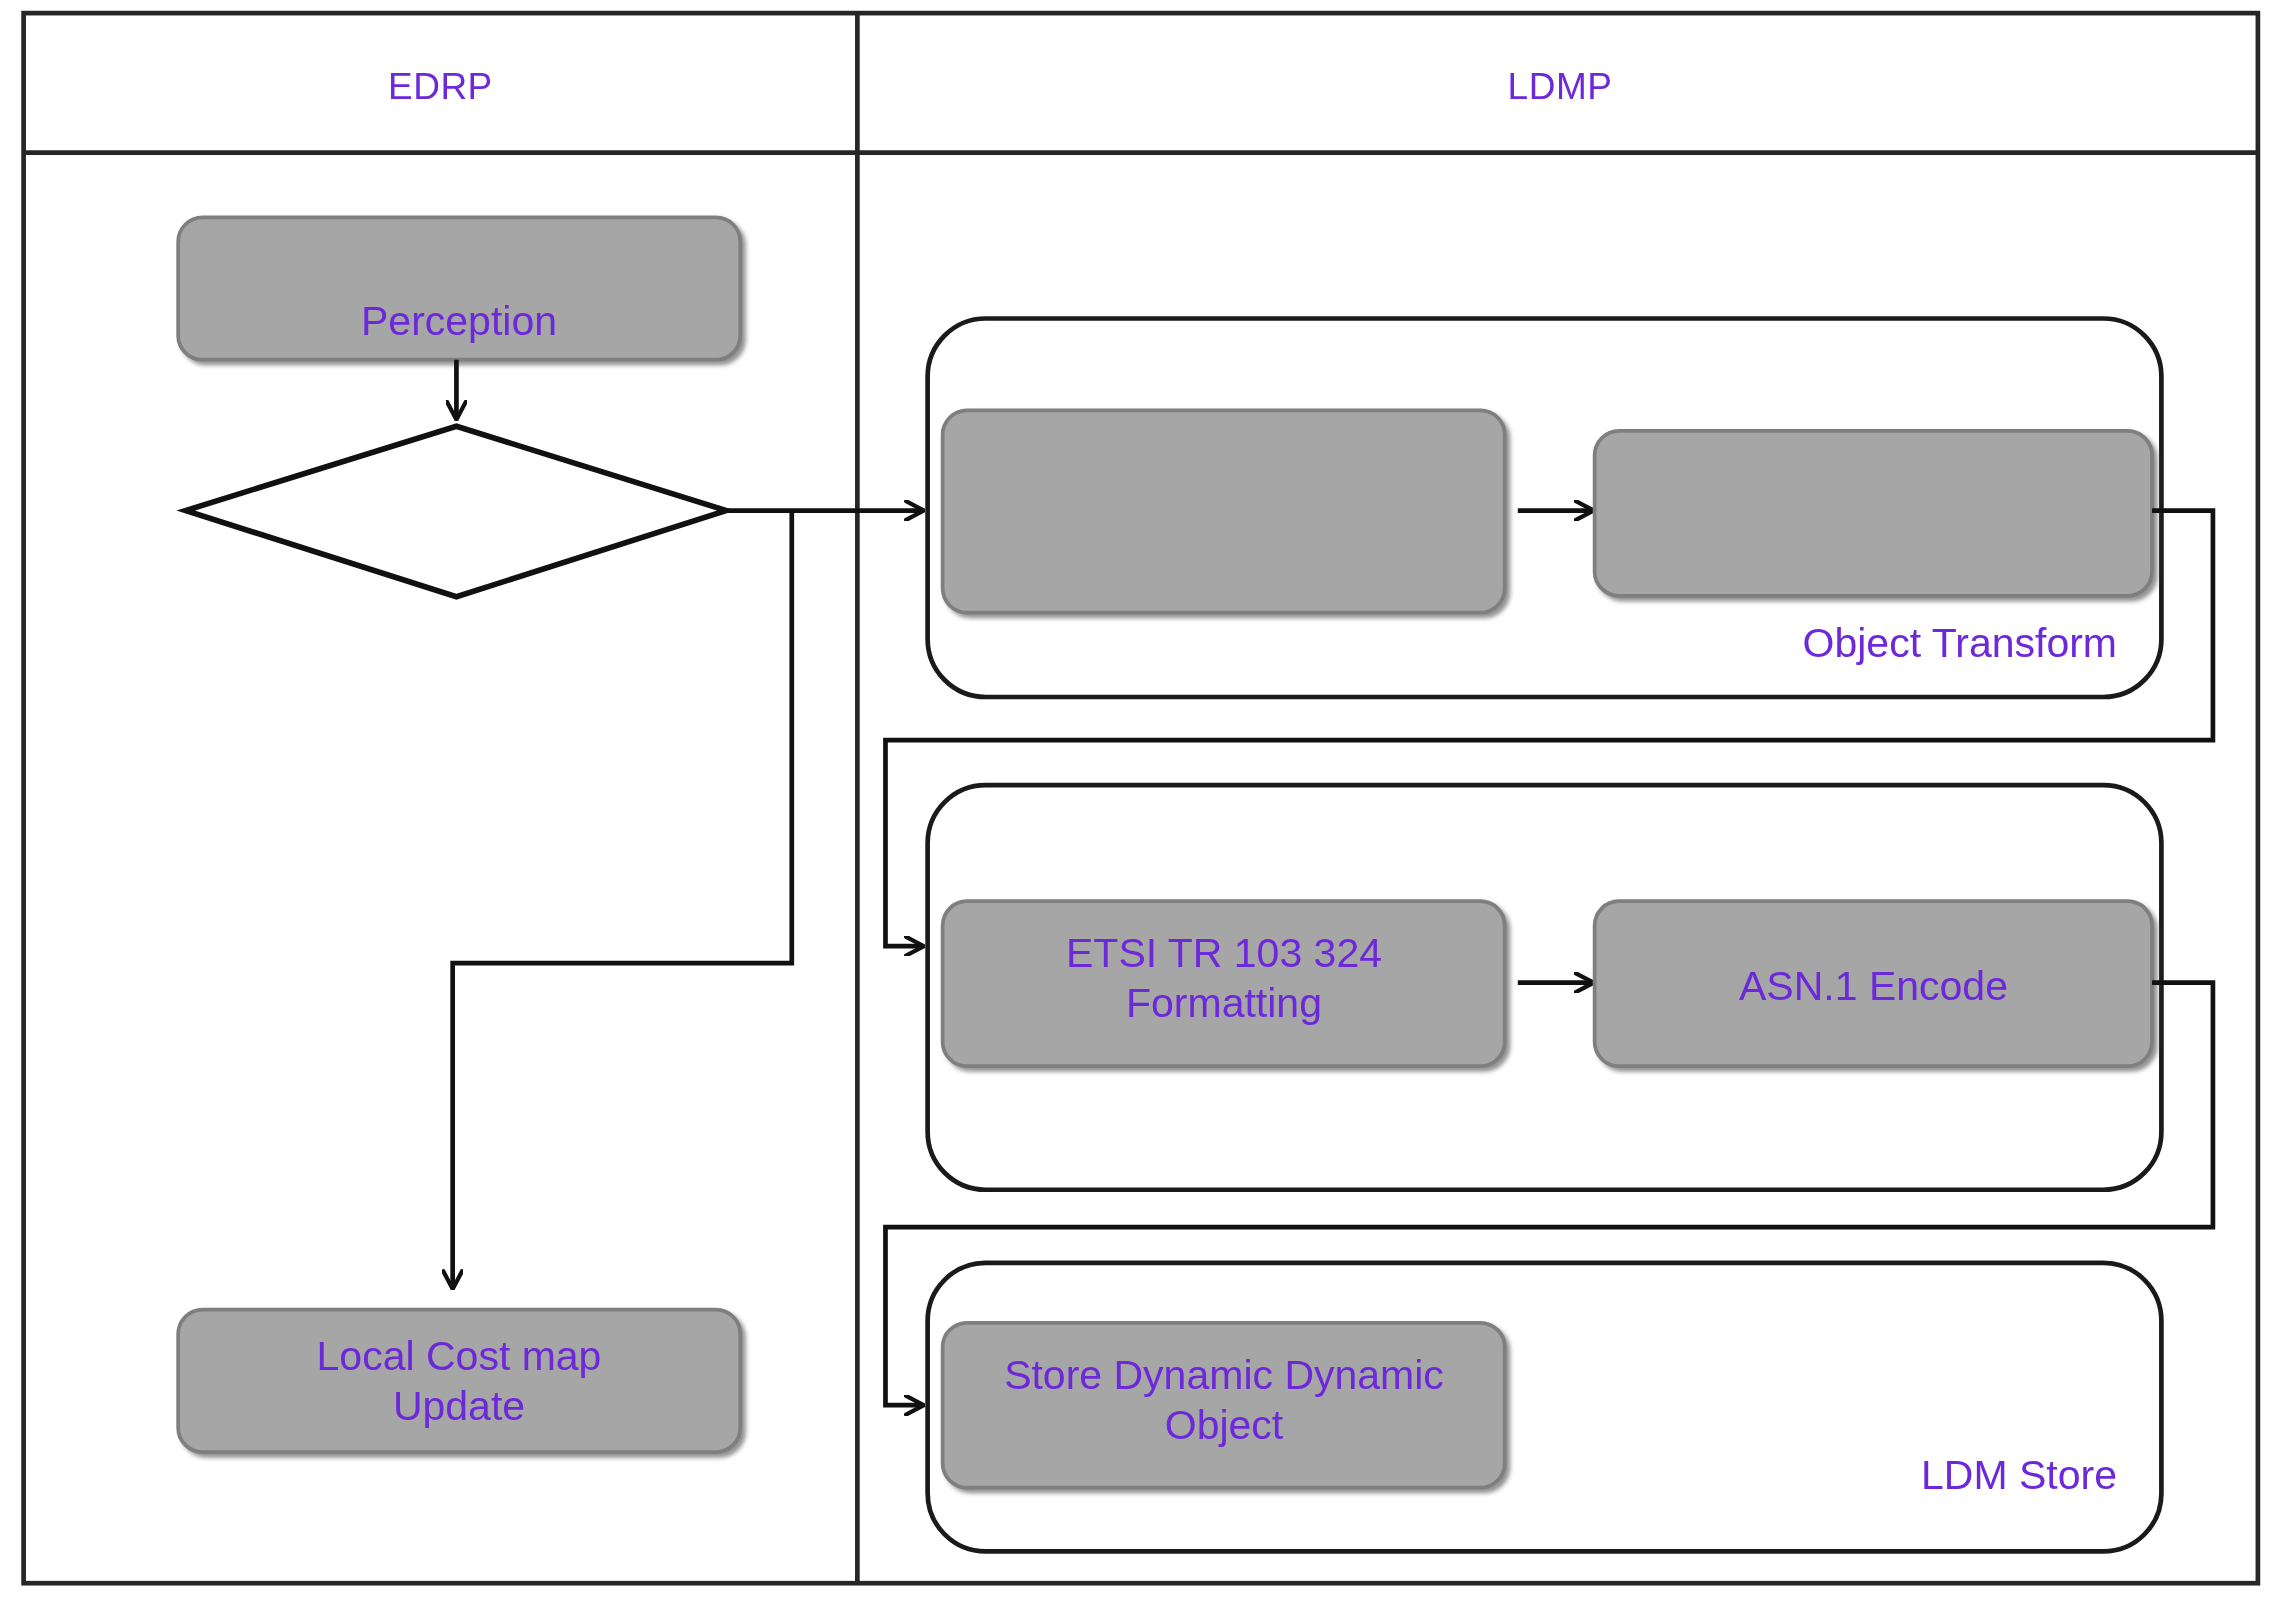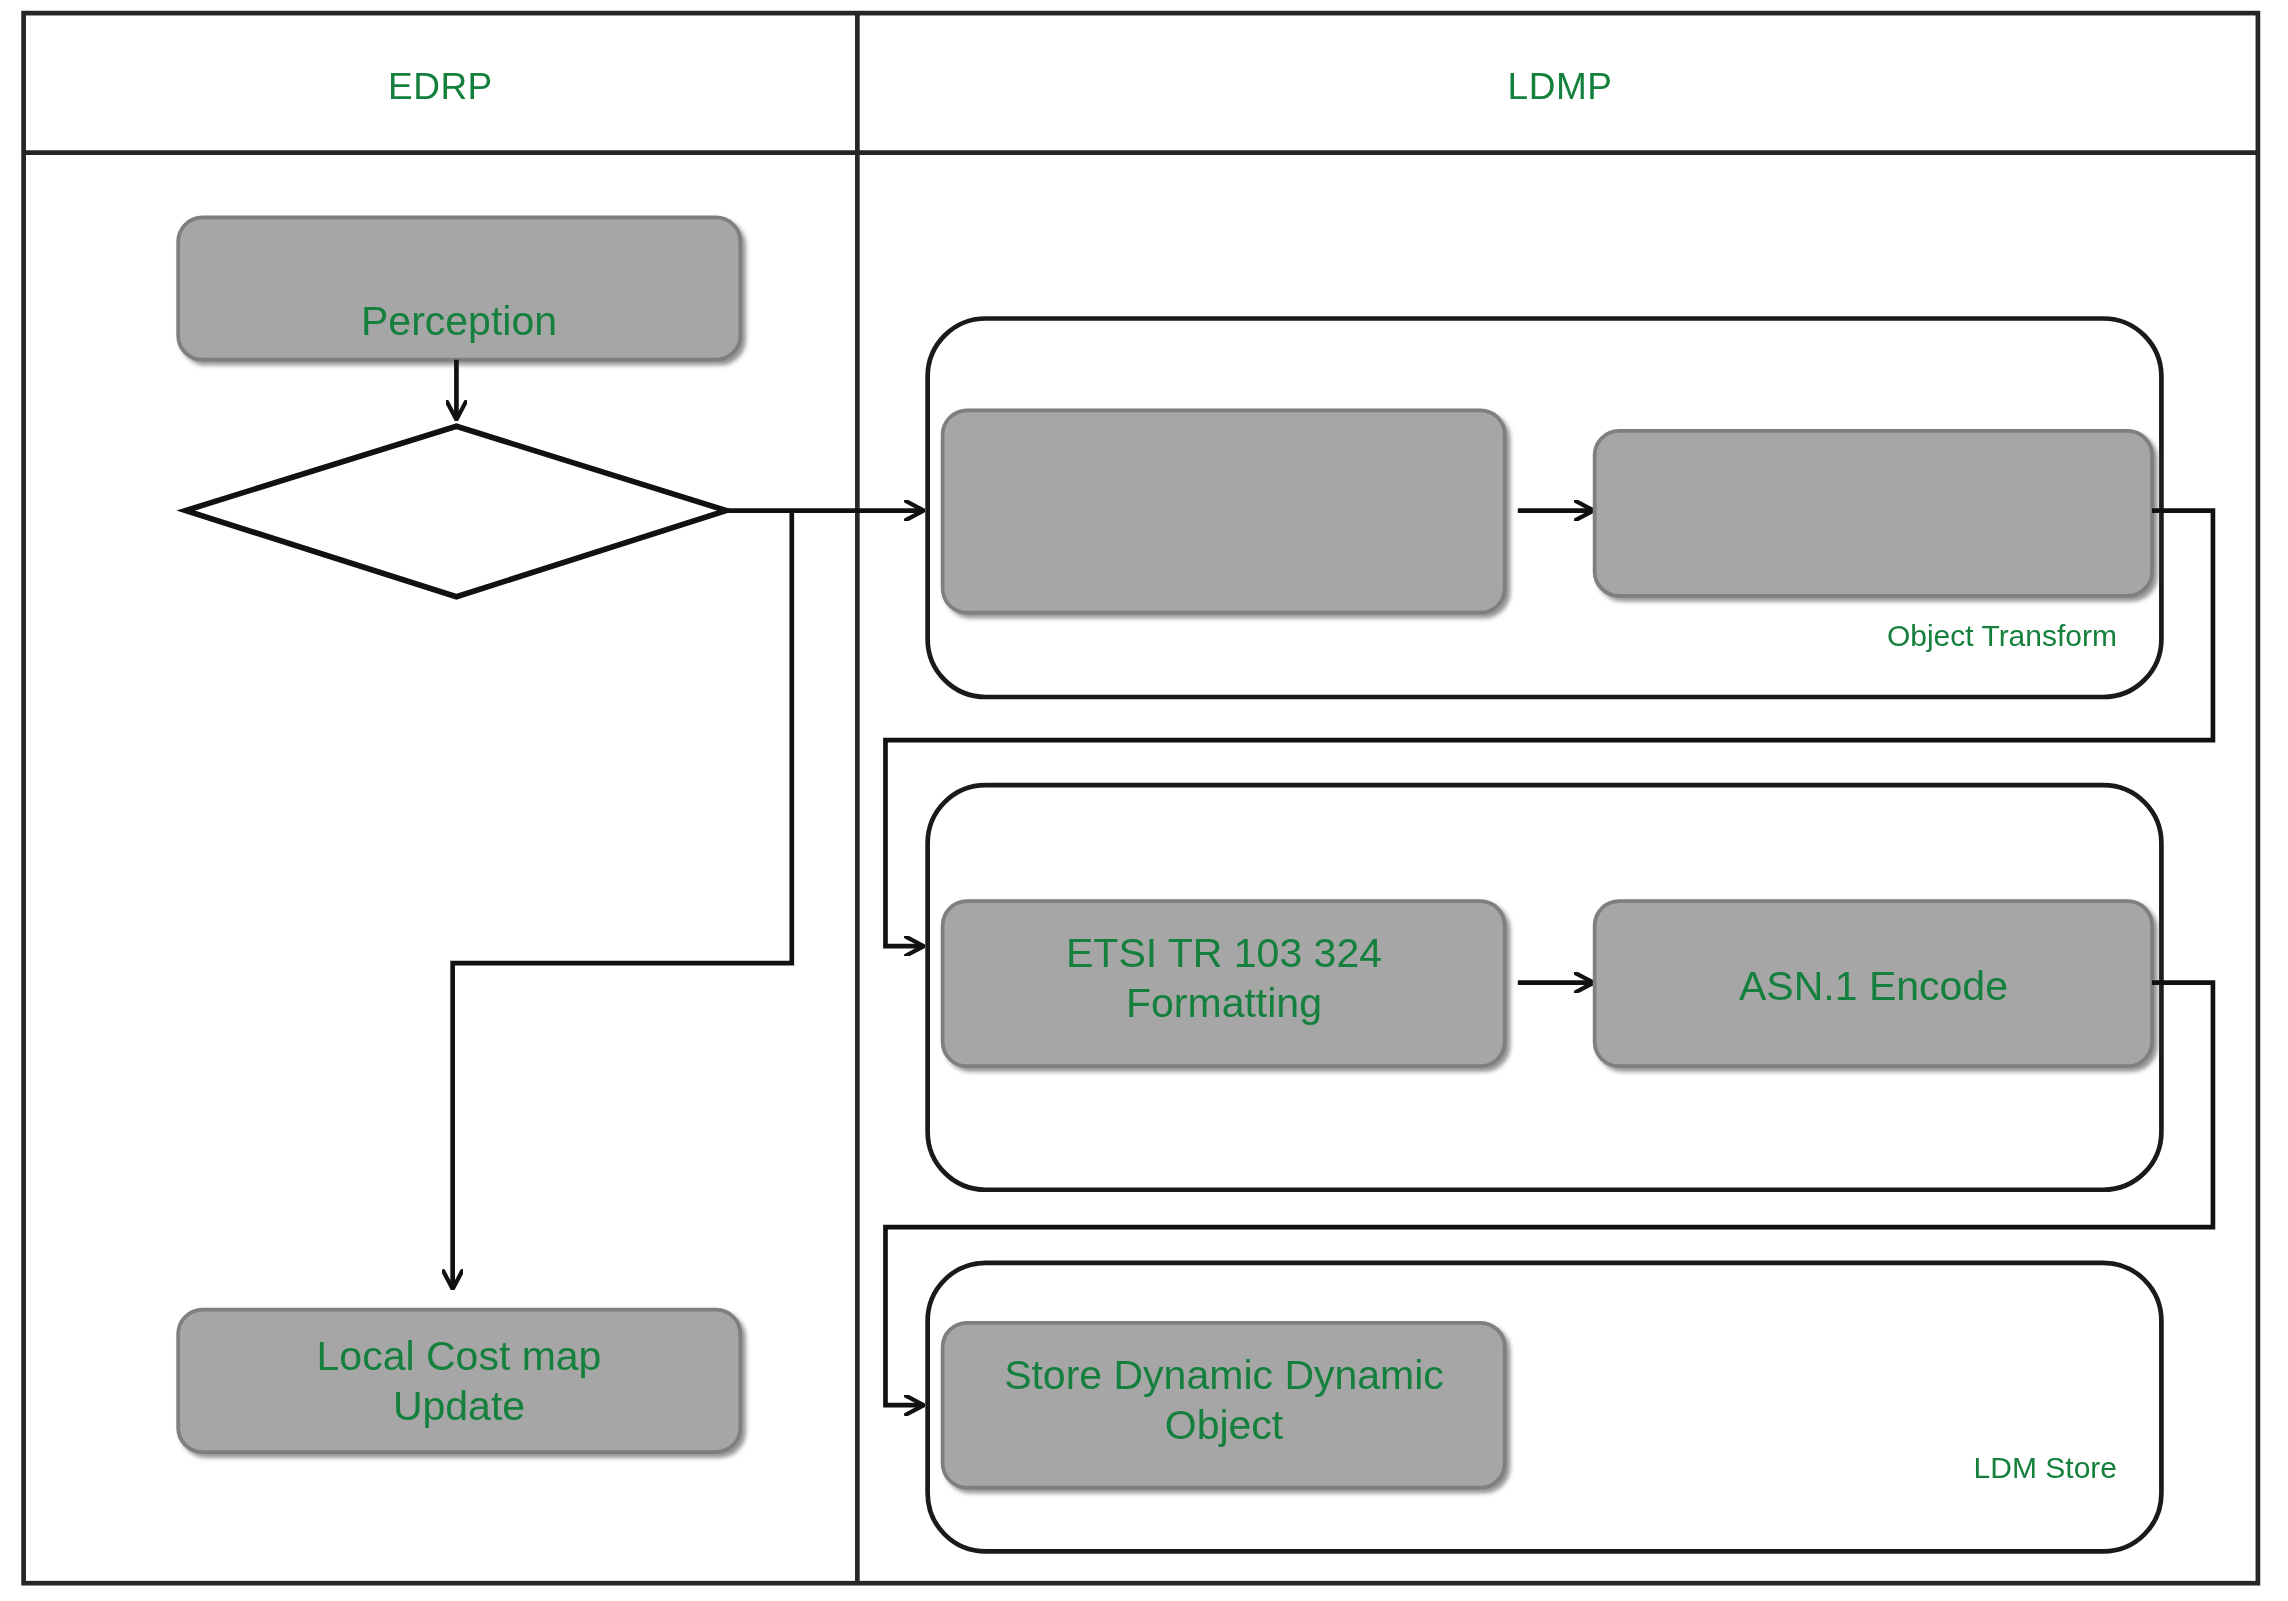--- a/index.html
+++ b/index.html
@@ -20,35 +20,35 @@
   #diagram-svg {
     position: absolute;
     left: 0;
     top: 0;
     width: 2289px;
     height: 1601px;
   }
   
   .lbl {
     position: absolute;
-    color: #15803d;
+    color: #6d28d9;
     text-align: center;
     line-height: 1.22;
     white-space: pre-line;
     pointer-events: none;
   }
   .swim-title {
     font-size: 37px;
     letter-spacing: 0.5px;
   }
   .proc-label {
     font-size: 41px;
   }
   .group-label {
-    font-size: 30px;
+    font-size: 41px;
     text-align: right;
   }
 </style>
 </head>
 <body>
 
 <div id="canvas">
 
   <svg id="diagram-svg" viewBox="0 0 2443 1709" xmlns="http://www.w3.org/2000/svg">
     <defs>

